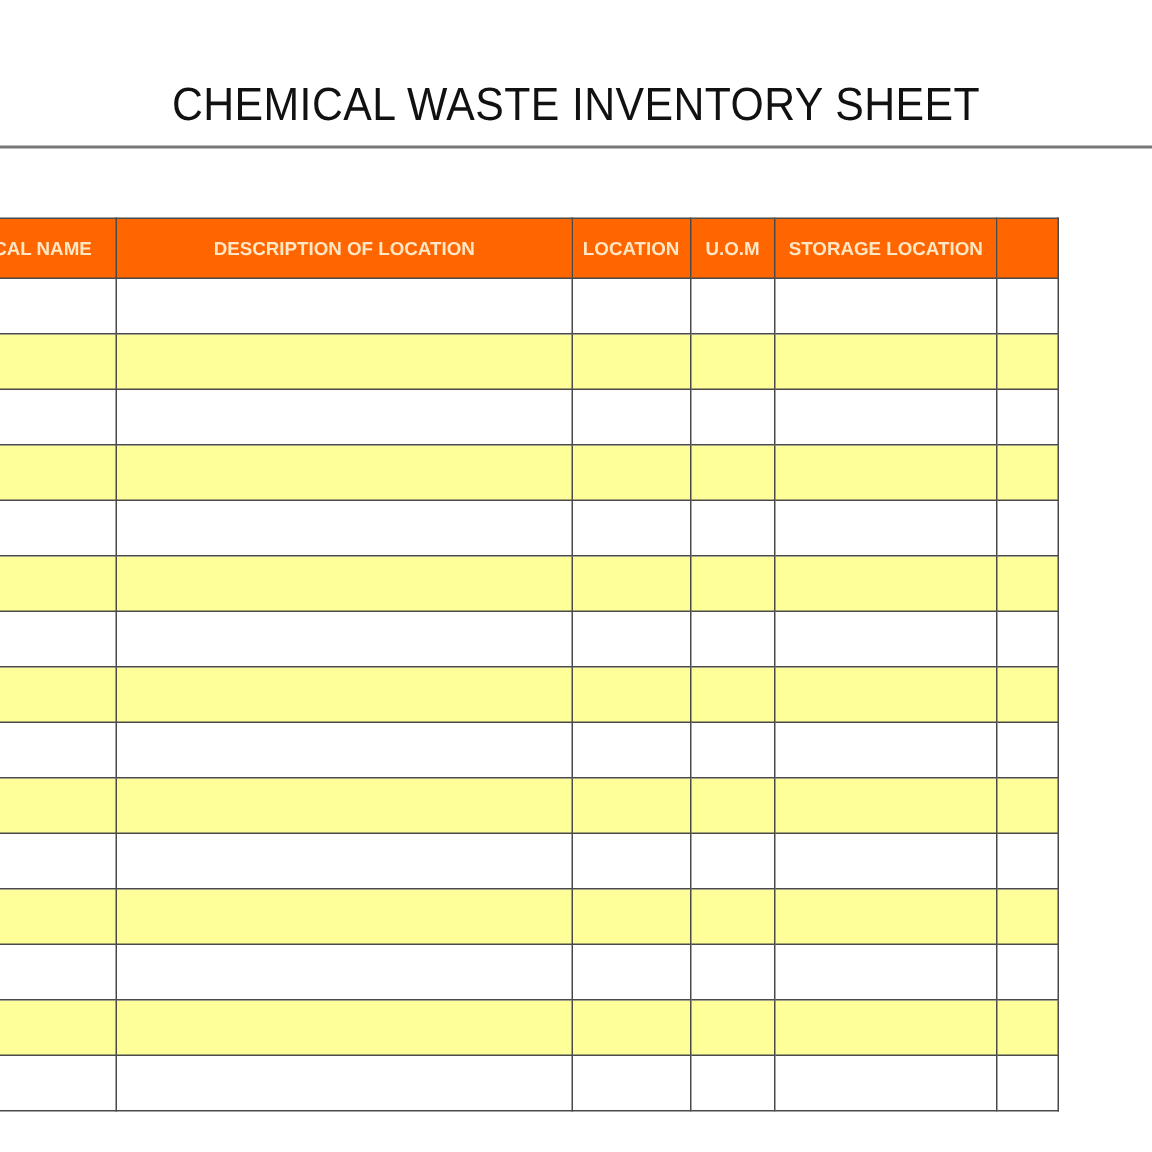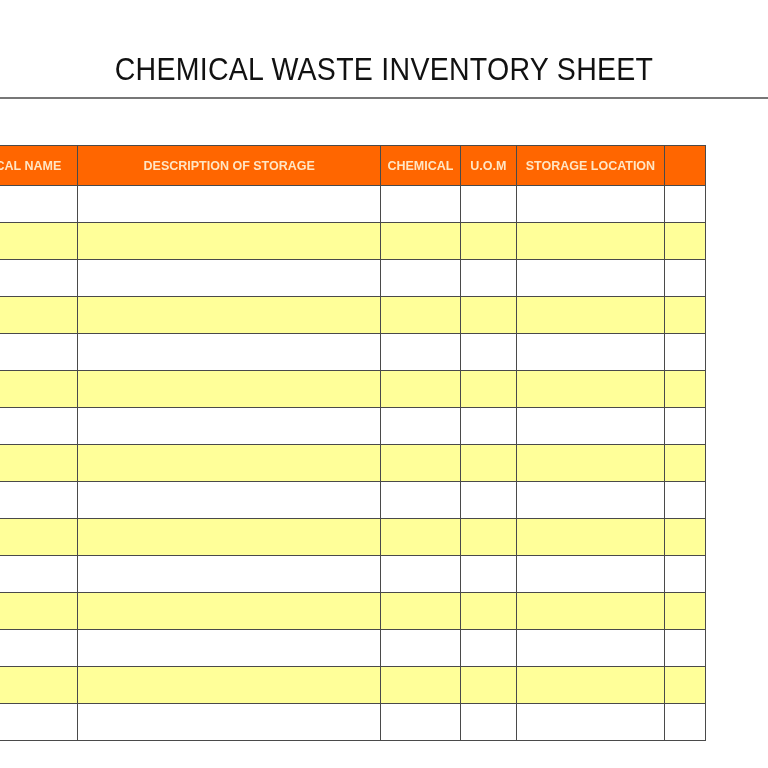--- a/index.html
+++ b/index.html
@@ -24,22 +24,22 @@
     <col style="width:155px">
       <col style="width:365px">
       <col style="width:86px">
       <col style="width:65px">
       <col style="width:157px">
       <col style="width:60px">
   </colgroup>
   <thead>
     <tr>
       <th>CHEMICAL NAME</th>
-      <th>DESCRIPTION OF STORAGE</th>
-      <th>CHEMICAL</th>
+      <th>DESCRIPTION OF LOCATION</th>
+      <th>LOCATION</th>
       <th>U.O.M</th>
       <th>STORAGE LOCATION</th>
       <th></th>
     </tr>
   </thead>
   <tbody id="rows">
       <tr class="odd">
         <td></td>
         <td></td>
         <td></td>

